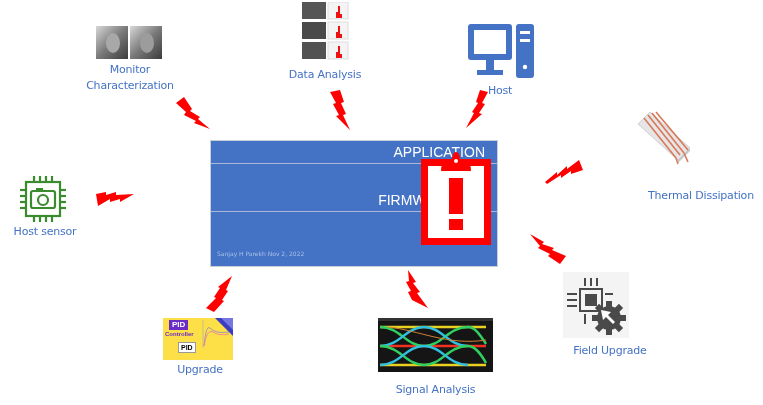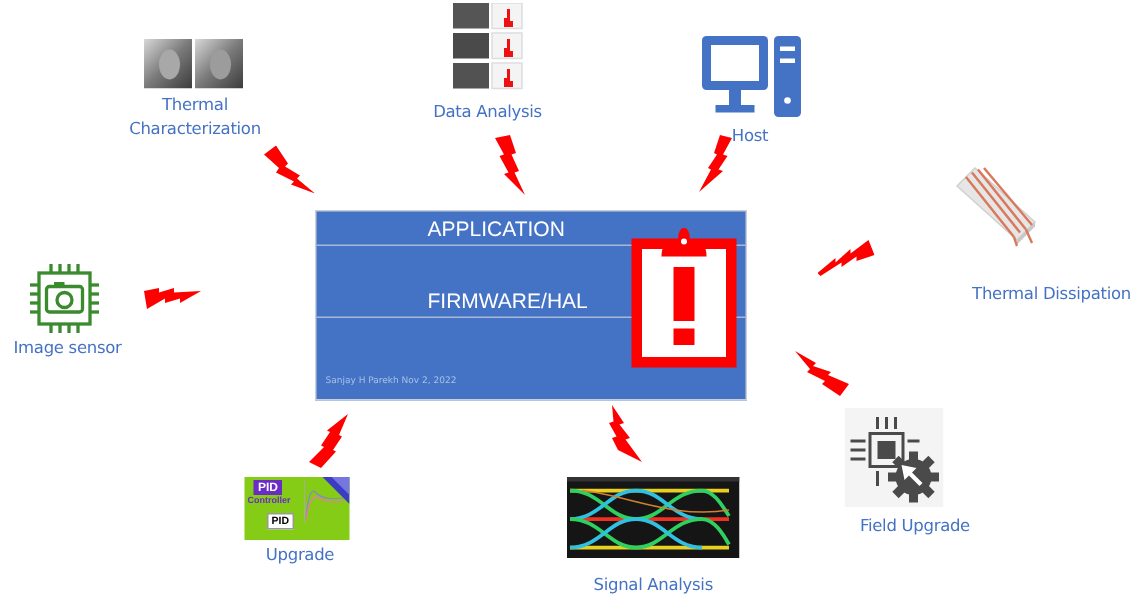--- a/index.html
+++ b/index.html
@@ -2,21 +2,21 @@
 <html><head>
 <meta charset="utf-8">
 <style>
   html, body { margin: 0; padding: 0; background: #ffffff; }
   body { width: 763px; height: 405px; position: relative; overflow: hidden; font-family: "Liberation Sans", sans-serif; }
   .abs { position: absolute; }
   .label { color: #4472c4; font-size: 11px; text-align: center; line-height: 16px; font-family: "DejaVu Sans", sans-serif; letter-spacing: -0.2px; }
   
   #stack { left: 210px; top: 140px; width: 288px; height: 127px; background: #4472c4; border: 1px solid #c8cfd8; box-sizing: border-box; }
   .layer { position: absolute; left: 0; width: 100%; height: 23px; border-bottom: 1.5px solid #a9b8d6; box-sizing: border-box; color: #fff; font-size: 14px; line-height: 22px; }
-  .layer span { position: absolute; left: 74px; width: 200px; text-align: left; }
+  .layer span { position: absolute; left: 74px; width: 200px; text-align: right; }
   .layer:last-of-type { border-bottom: none; }
   .credit { position: absolute; left: 6px; bottom: 9px; font-size: 6px; color: #a9c0e8; font-family: "DejaVu Sans", sans-serif; }
   .bolt { position: absolute; }
 </style>
 </head>
 <body>
 
 <div id="stack" class="abs">
   <div class="layer" style="top:0">
       <span>APPLICATION</span>
@@ -43,21 +43,21 @@
         <stop offset="0.5" stop-color="#7a7a7a"></stop>
         <stop offset="1" stop-color="#3c3c3c"></stop>
       </linearGradient>
   </defs>
   <rect x="0" y="0" width="32" height="33" fill="url(#gp)"></rect>
   <ellipse cx="17" cy="17" rx="7" ry="10" fill="#a8a8a8"></ellipse>
   <rect x="34" y="0" width="32" height="33" fill="url(#gp)"></rect>
   <ellipse cx="51" cy="17" rx="7" ry="10" fill="#9c9c9c"></ellipse>
 </svg>
 <div class="abs label" style="left:70px;top:62px;width:120px">
-  <div>Thermal</div>
+  <div>Monitor</div>
   <div>Characterization</div>
 </div>
 
 <svg class="abs" style="left:302px;top:2px" width="48" height="58">
   <g>
     <rect x="0" y="0" width="24" height="17" fill="#555"></rect>
       <rect x="26" y="0" width="20" height="17" fill="#f4f4f4" stroke="#ddd"></rect>
     <path d="M30 16 L34 16 L34 10 L36 10 L36 4 L38 4 L38 12 L40 12 L40 16 Z" fill="#ee1111"></path>
     <rect x="0" y="20" width="24" height="17" fill="#4a4a4a"></rect>
       <rect x="26" y="20" width="20" height="17" fill="#f4f4f4" stroke="#ddd"></rect>
@@ -112,23 +112,23 @@
       <line x1="2" y1="32" x2="8" y2="32"></line>
     <line x1="42" y1="14" x2="48" y2="14"></line>
       <line x1="42" y1="20" x2="48" y2="20"></line>
       <line x1="42" y1="26" x2="48" y2="26"></line>
       <line x1="42" y1="32" x2="48" y2="32"></line>
     <rect x="13" y="15" width="24" height="17" rx="2"></rect>
     <circle cx="25" cy="24" r="5"></circle>
   </g>
   <rect x="18" y="12" width="7" height="3" fill="#3a8a2e"></rect>
 </svg>
-<div class="abs label" style="left:0px;top:224px;width:90px">Image sensor</div>
-
-<div class="abs" style="left:163px;top:318px;width:70px;height:42px;background:#84cc16">
+<div class="abs label" style="left:0px;top:224px;width:90px">Host sensor</div>
+
+<div class="abs" style="left:163px;top:318px;width:70px;height:42px;background:#fde047">
   <div class="abs" style="left:6px;top:2px;background:#6b2bc7;color:#fff;font-size:8px;font-weight:bold;padding:0 3px;line-height:10px">PID</div>
   <div class="abs" style="left:2px;top:13px;color:#6b2bc7;font-size:6px;font-weight:bold">Controller</div>
   <div class="abs" style="left:15px;top:24px;border:1px solid #999;background:#fff;font-size:7px;font-weight:bold;padding:0 2px;line-height:9px">PID</div>
   <svg class="abs" style="left:38px;top:0" width="32" height="42">
     <line x1="2" y1="2" x2="2" y2="30" stroke="#aaa" stroke-width="0.6"></line>
     <path d="M3 28 Q5 6 9 10 Q14 16 28 14" stroke="#88c" stroke-width="0.8" fill="none"></path>
     <path d="M3 28 Q6 10 12 14 Q18 18 28 16" stroke="#e7a" stroke-width="0.8" fill="none"></path>
     <polygon points="14,0 32,0 32,18" fill="#3b3bc4"></polygon>
     <polygon points="20,0 32,0 32,12" fill="#7676e0"></polygon>
   </svg>

